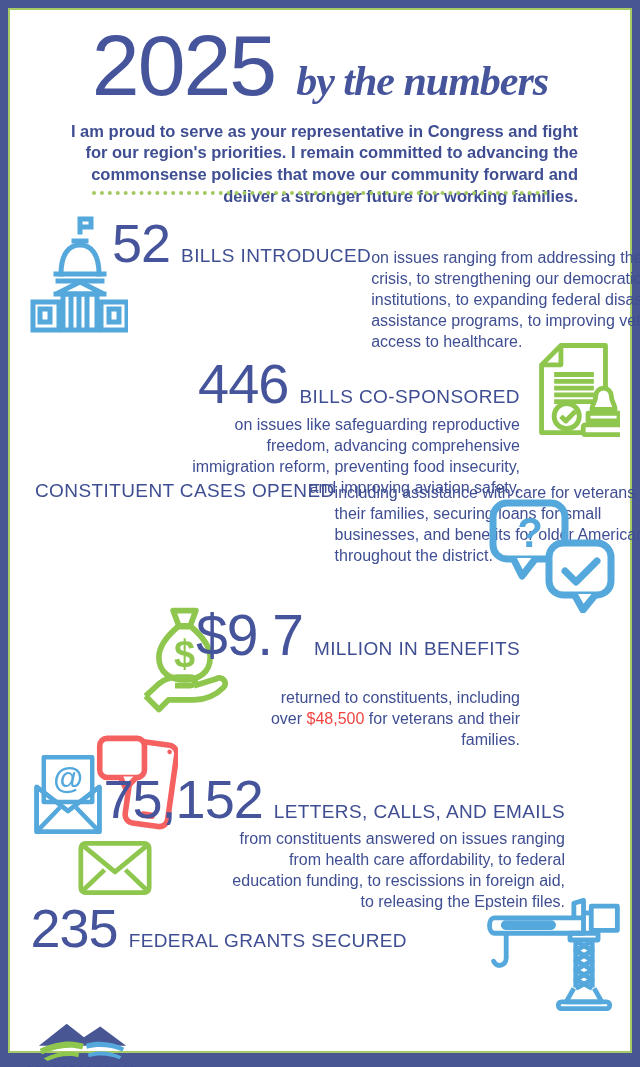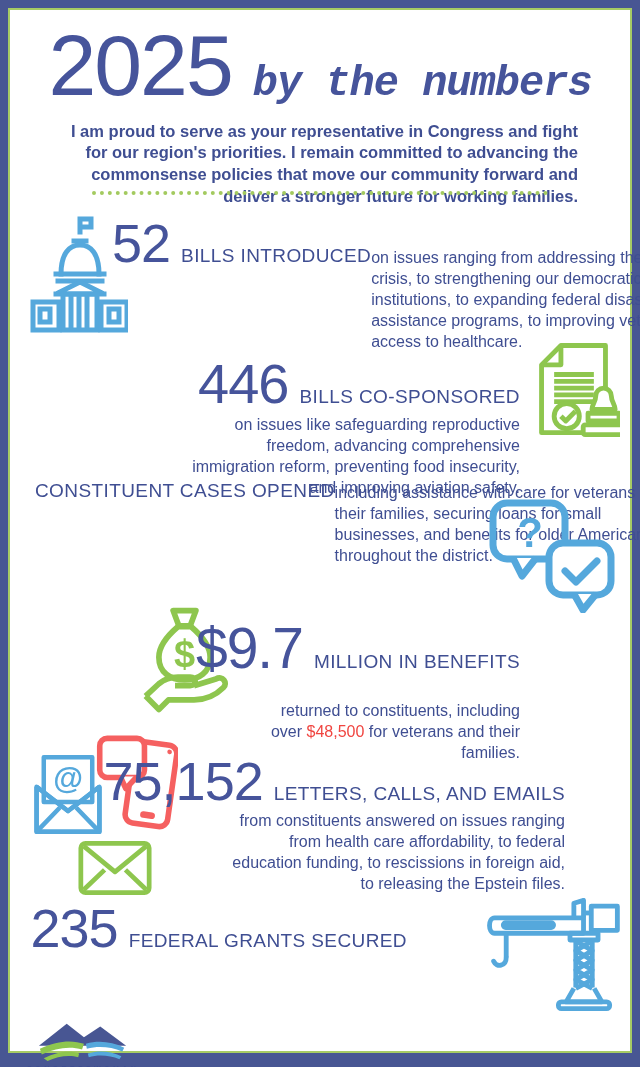--- a/index.html
+++ b/index.html
@@ -13,21 +13,21 @@
   }
   
   .title-row{
     position:absolute;top:22px;left:0;right:0;
     display:flex;justify-content:center;align-items:baseline;gap:21px;
   }
   .year{
     font-size:86px;font-weight:300;color:#46549b;letter-spacing:-2px;line-height:1;
   }
   .tagline{
-    font-family:Liberation Mono, monospace;font-style:italic;font-weight:bold;
+    font-family:Liberation Serif, serif;font-style:italic;font-weight:bold;
     font-size:42px;color:#46549b;line-height:1;letter-spacing:-1px;
   }
   .intro{
     position:absolute;top:104px;left:62px;right:62px;
     text-align:right;color:#3f4e92;font-size:16.5px;line-height:1.33;font-weight:bold;
   }
   .divider{
     position:absolute;top:191px;left:92px;right:92px;height:0;
     border-top:4px dotted #a3ca5f;
   }
@@ -41,24 +41,24 @@
   .desc{font-size:16px;line-height:1.31;color:#3f4e92;margin-top:3px;}
   .stat.right .desc{text-align:right;margin-left:auto;}
   .hl{color:#f04540;}
   .stat-1{left:112px;top:216px;}
   .stat-1 .desc{width:330px;}
   .stat-2{right:120px;top:356px;text-align:right;}
   .stat-2 .num{font-size:56px;}
   .stat-2 .desc{width:340px;}
   .stat-3{left:35px;top:480px;}
   .stat-3 .desc{width:348px;}
-  .stat-4{right:120px;top:620px;text-align:right;}
+  .stat-4{right:120px;top:607px;text-align:right;}
   .stat-4 .num{font-size:57px;}
   .stat-4 .desc{width:262px;margin-top:24px;}
-  .stat-5{right:75px;top:754px;text-align:right;margin-left:20px;}
+  .stat-5{right:75px;top:772px;text-align:right;margin-left:20px;}
   .stat-5 .desc{width:348px;}
   .stat-6{right:233px;top:901px;text-align:right;}
   .stat-6 .desc{width:272px;}
   
   .icn{position:absolute;}
   .i-capitol{left:28px;top:216px;}
   .i-doc{right:20px;top:341px;}
   .i-chat{right:23px;top:497px;}
   .i-money{left:135px;top:603px;}
   .i-mailat{left:33px;top:752px;}

